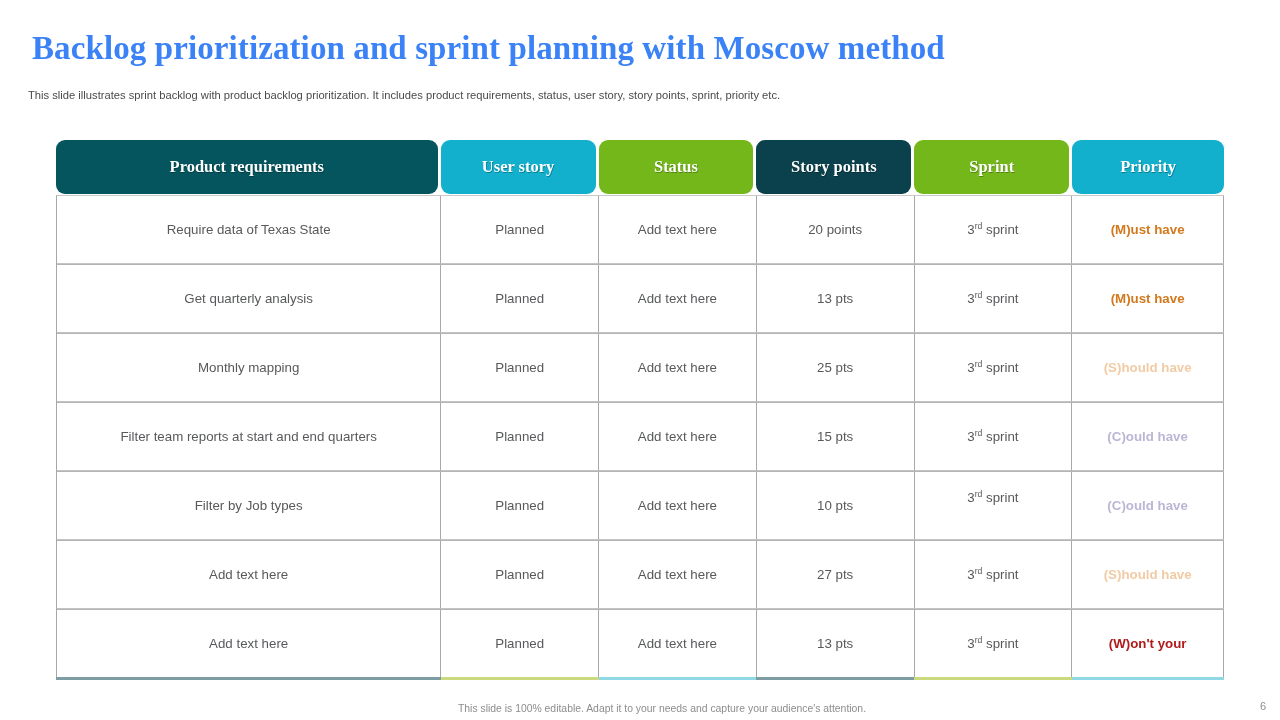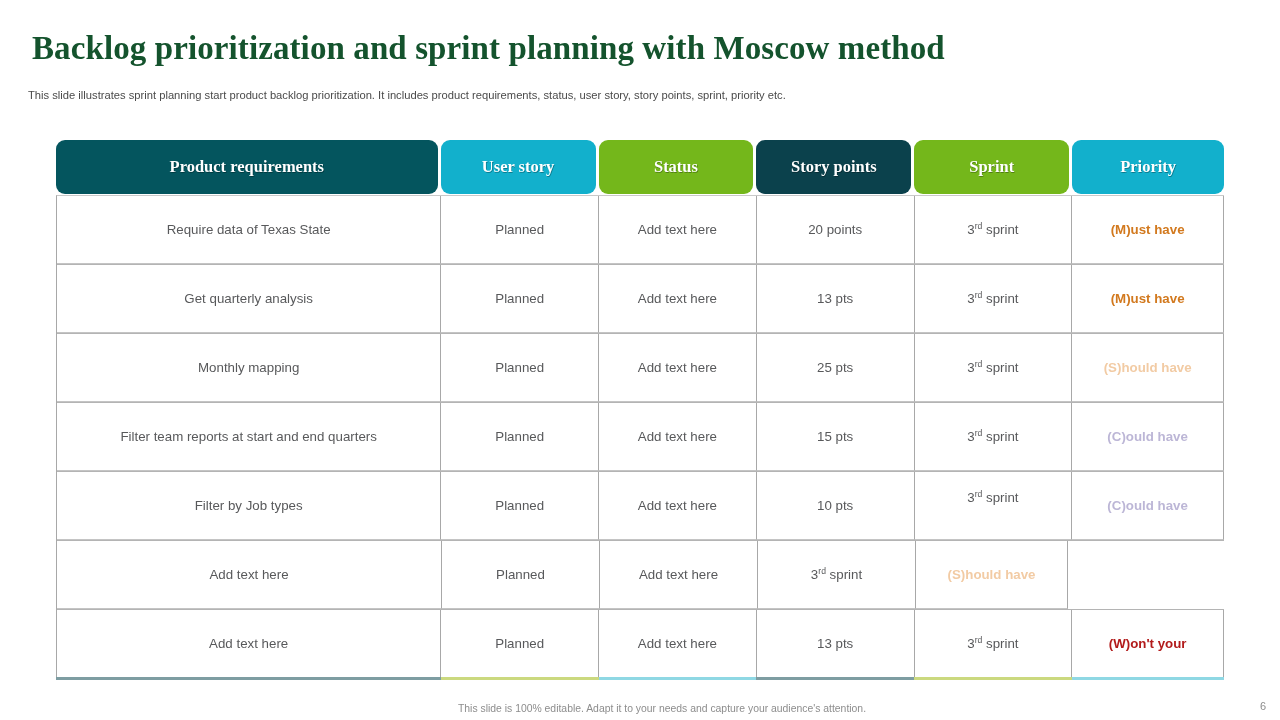--- a/index.html
+++ b/index.html
@@ -17,21 +17,21 @@
 
   
   .slide-title {
     position: absolute;
     left: 32px;
     top: 28px;
     font-family: "Liberation Serif", serif;
     font-weight: bold;
     font-size: 33px;
     line-height: 40px;
-    color: #14532d;
+    color: #3b82f6;
     letter-spacing: 0.1px;
     white-space: nowrap;
   }
   .slide-subtitle {
     position: absolute;
     left: 28px;
     top: 88px;
     font-size: 11.2px;
     line-height: 14px;
     color: #4a4a4a;
@@ -132,21 +132,21 @@
     right: 14px;
     top: 700px;
     font-size: 11px;
     color: #8d8d8d;
   }
 </style>
 </head>
 <body>
 
 <div class="slide-title">Backlog prioritization  and sprint planning with Moscow method</div>
-<div class="slide-subtitle">This slide illustrates sprint planning start product backlog prioritization. It includes product requirements, status, user story, story points, sprint, priority etc.</div>
+<div class="slide-subtitle">This slide illustrates sprint backlog with product backlog prioritization. It includes product requirements, status, user story, story points, sprint, priority etc.</div>
 
 <div class="table-wrap">
   <div class="head-row" id="head-row">
       <div class="head-cell" style="width: 382px; background: rgb(4, 85, 94);">Product requirements</div>
       <div class="head-cell" style="width: 155px; background: rgb(18, 176, 204);">User story</div>
       <div class="head-cell" style="width: 155px; background: rgb(116, 183, 27);">Status</div>
       <div class="head-cell" style="width: 155px; background: rgb(11, 65, 76);">Story points</div>
       <div class="head-cell" style="width: 155px; background: rgb(116, 183, 27);">Sprint</div>
       <div class="head-cell" style="width: 152px; background: rgb(18, 176, 204);">Priority</div>
     </div>
@@ -208,20 +208,21 @@
           <span><span>3</span><sup class="sup">rd</sup><span> sprint</span></span>
         </div>
         <div class="data-cell" style="width: 152px;">
           <span class="prio" style="color: rgb(188, 182, 214);">(C)ould have</span>
         </div>
       </div>
       <div class="data-row thick-sep">
         <div class="data-cell" style="width: 385px;">Add text here</div>
         <div class="data-cell" style="width: 158px;">Planned</div>
         <div class="data-cell" style="width: 158px;">Add text here</div>
+        <div class="data-cell" style="width: 158px;">27 pts</div>
         <div class="data-cell" style="width: 158px;">
           <span><span>3</span><sup class="sup">rd</sup><span> sprint</span></span>
         </div>
         <div class="data-cell" style="width: 152px;">
           <span class="prio" style="color: rgb(242, 203, 164);">(S)hould have</span>
         </div>
       </div>
       <div class="data-row thick-sep">
         <div class="data-cell" style="width: 385px;">Add text here</div>
         <div class="data-cell" style="width: 158px;">Planned</div>

